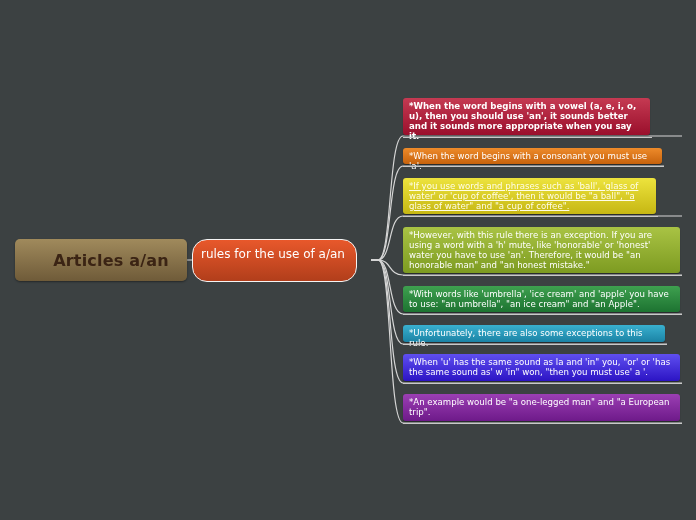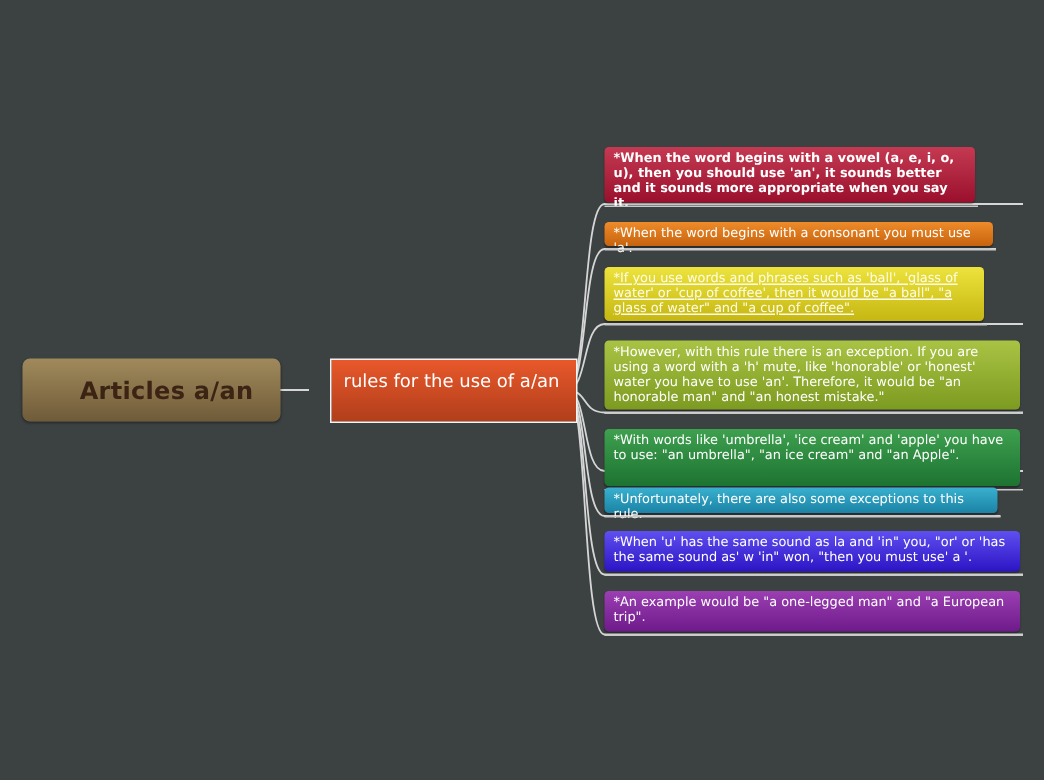--- a/index.html
+++ b/index.html
@@ -29,24 +29,24 @@
     box-shadow: 0 1px 2px rgba(0,0,0,0.4);
     display: flex; align-items: center; justify-content: center;
     color: #3b2414;
     font-weight: bold;
     font-size: 16px;
     letter-spacing: 0.2px;
     padding-left: 20px;
   }
   .main-node {
     position: absolute;
-    left: 220px; top: 239px;
+    left: 192px; top: 239px;
     width: 163px; height: 41px;
     border: 1px solid #f4f4f4;
-    border-radius: 0;
+    border-radius: 15px;
     background: linear-gradient(#e8582b, #b13e1b);
     color: #ffffff;
     font-size: 12px;
     line-height: 14px;
     padding: 7px 8px 12px 8px;
     box-sizing: border-box;
     height: 43px;
     width: 165px;
   }
   .sub-node {
@@ -65,21 +65,21 @@
     position: absolute;
     left: 0; right: -2px;
     bottom: -3px;
     height: 1px;
     background: #c9c9c9;
   }
   .n1 { top: 98px;  width: 247px; height: 37px; background: linear-gradient(#c53a52, #9a0f2c); font-weight: bold; }
   .n2 { top: 148px; width: 259px; height: 16px; background: linear-gradient(#ee8b2a, #c7630d); }
   .n3 { top: 178px; width: 253px; height: 36px; background: linear-gradient(#ede33d, #c6b713); color: #fffde8; text-decoration: underline; }
   .n4 { top: 227px; width: 277px; height: 46px; background: linear-gradient(#a9c344, #7d9b21); }
-  .n5 { top: 286px; width: 277px; height: 38px; background: linear-gradient(#3ea04f, #1d7331); }
+  .n5 { top: 286px; width: 277px; height: 26px; background: linear-gradient(#3ea04f, #1d7331); }
   .n6 { top: 325px; width: 262px; height: 17px; background: linear-gradient(#39b0cf, #1b83a5); }
   .n7 { top: 354px; width: 277px; height: 27px; background: linear-gradient(#5f4ff0, #2c14c4); }
   .n8 { top: 394px; width: 277px; height: 27px; background: linear-gradient(#9b3fb3, #6e1a8a); }
 </style>
 </head>
 <body>
 
 <svg id="connectors" viewBox="0 0 696 520">
   <g fill="none" stroke="#d6d6d6" stroke-width="1.2">
     <line x1="167" y1="260" x2="206" y2="260"></line>

